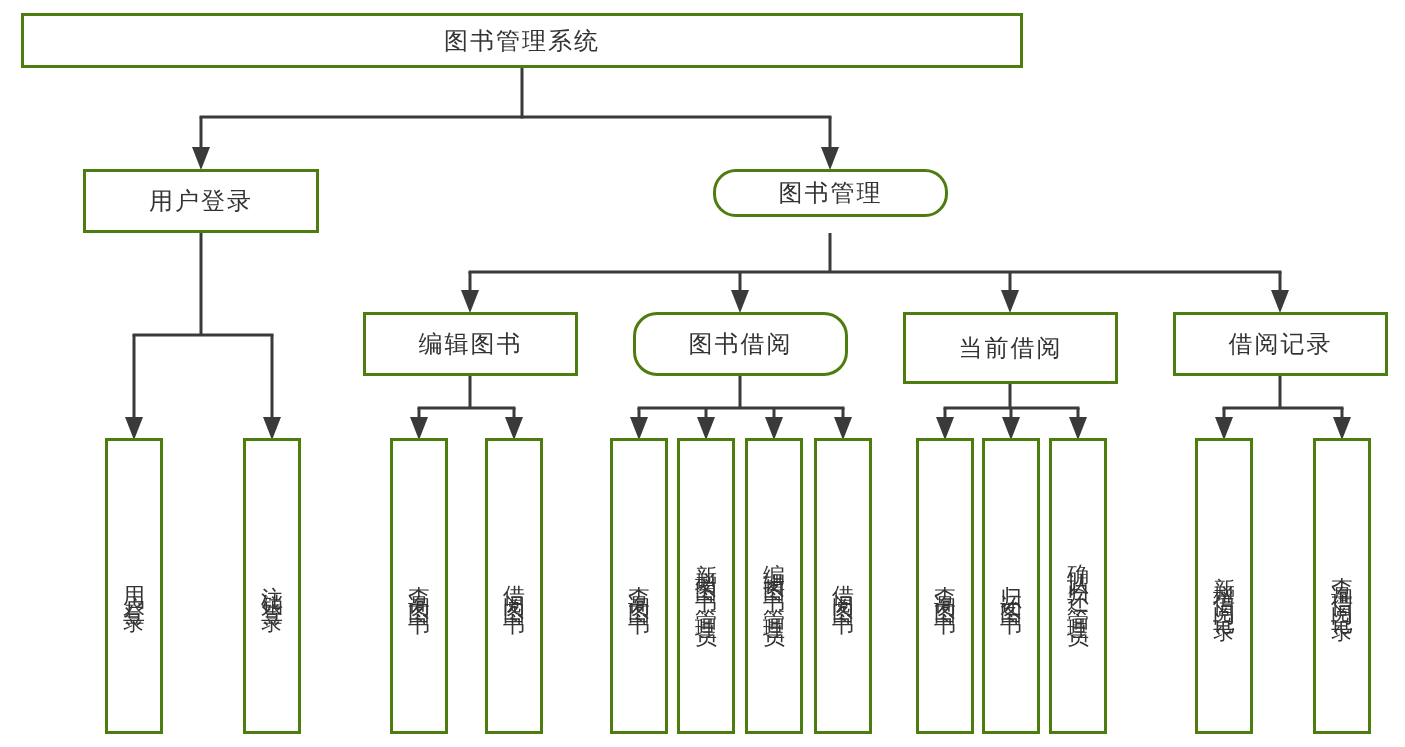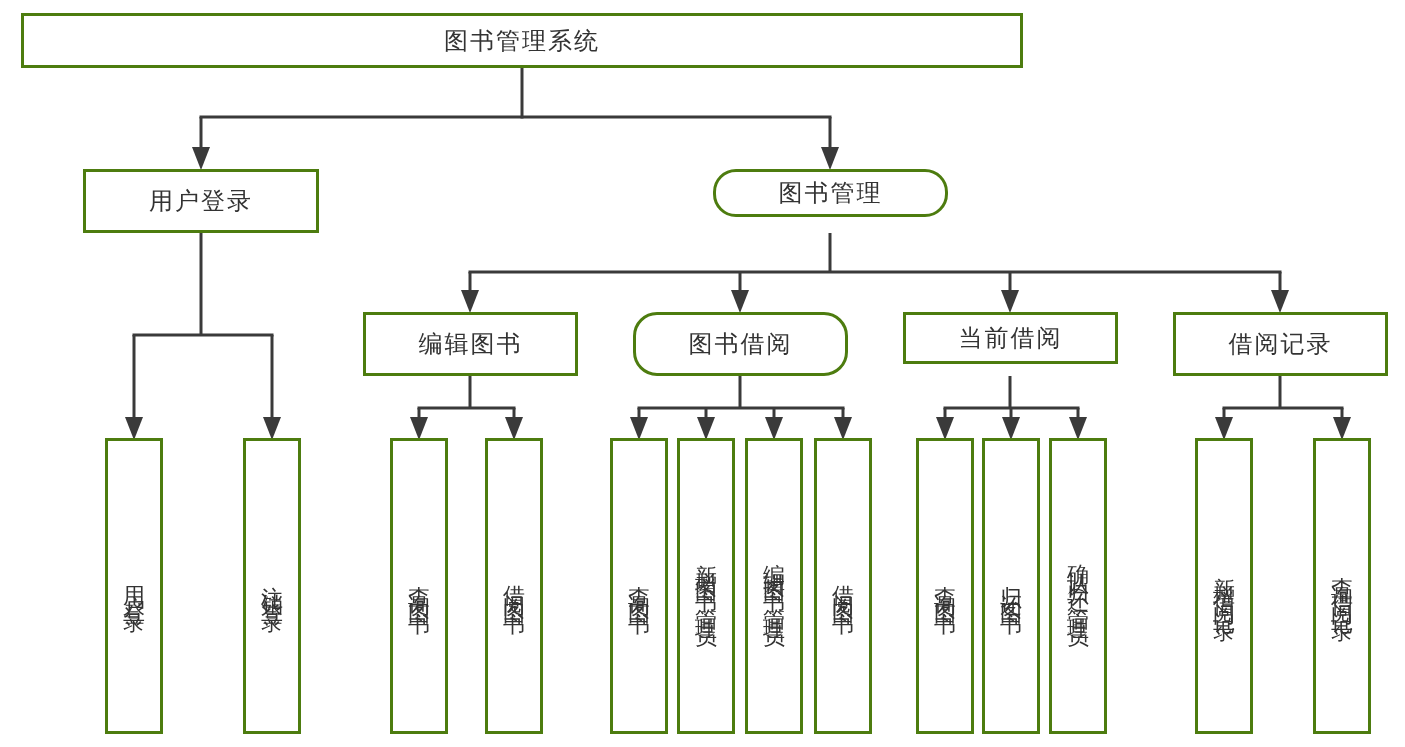--- a/index.html
+++ b/index.html
@@ -47,21 +47,21 @@
     color: #c9c9c9;
     letter-spacing: 1px;
     z-index: 5;
   }
   
   #n-root   { left: 21px;   top: 13px;  width: 1002px; height: 55px; }
   #n-login  { left: 83px;   top: 169px; width: 236px;  height: 64px; }
   #n-mgmt   { left: 713px;  top: 169px; width: 235px;  height: 48px; border-radius: 23px; }
   #n-newrec { left: 363px;  top: 312px; width: 215px;  height: 64px; }
   #n-borrow { left: 633px;  top: 312px; width: 215px;  height: 64px; border-radius: 24px; }
-  #n-curr   { left: 903px;  top: 312px; width: 215px;  height: 52px; }
+  #n-curr   { left: 903px;  top: 312px; width: 215px;  height: 72px; }
   #n-record { left: 1173px; top: 312px; width: 215px;  height: 64px; }
   .leaf { top: 438px; width: 58px; height: 296px; }
   #l-a1 { left: 105px; }
   #l-a2 { left: 243px; }
   #l-b1 { left: 390px; }
   #l-b2 { left: 485px; }
   #l-c1 { left: 610px; }
   #l-c2 { left: 677px; }
   #l-c3 { left: 745px; }
   #l-c4 { left: 814px; }

